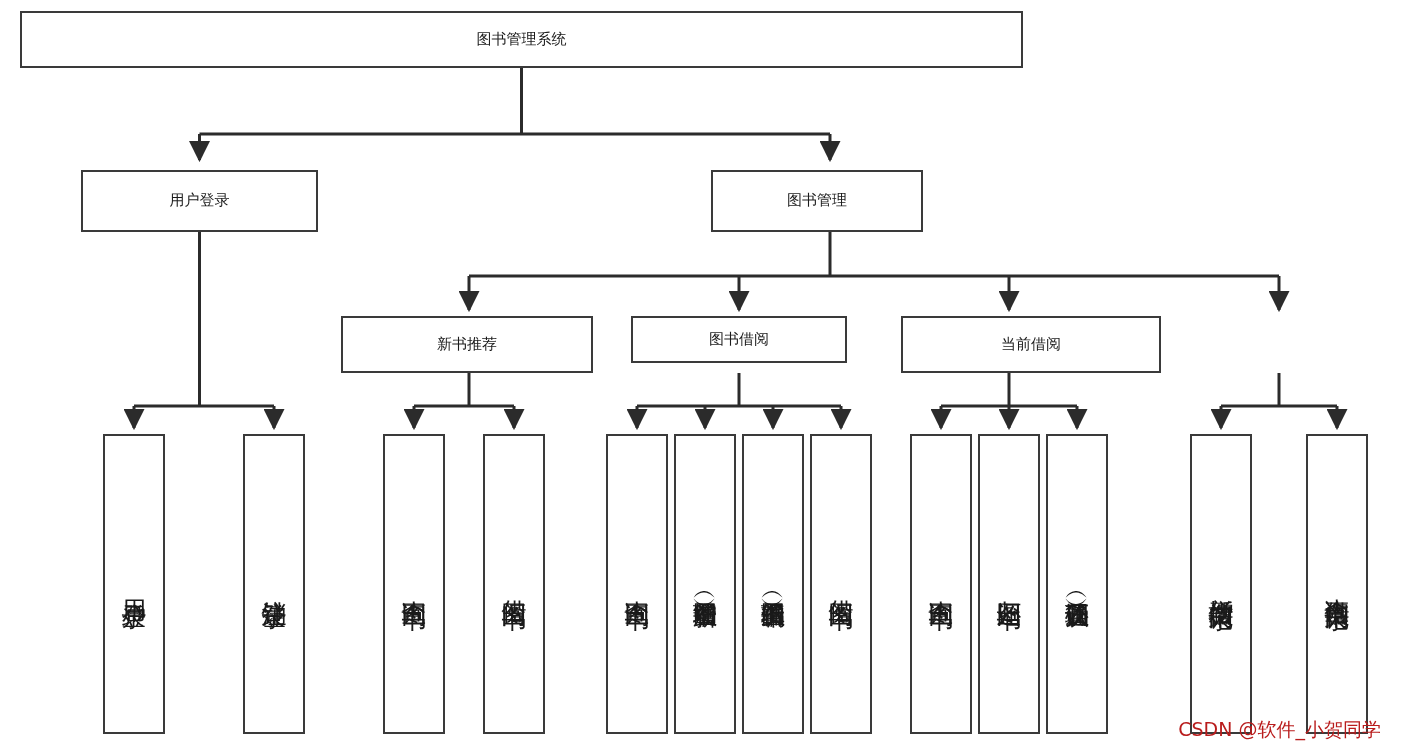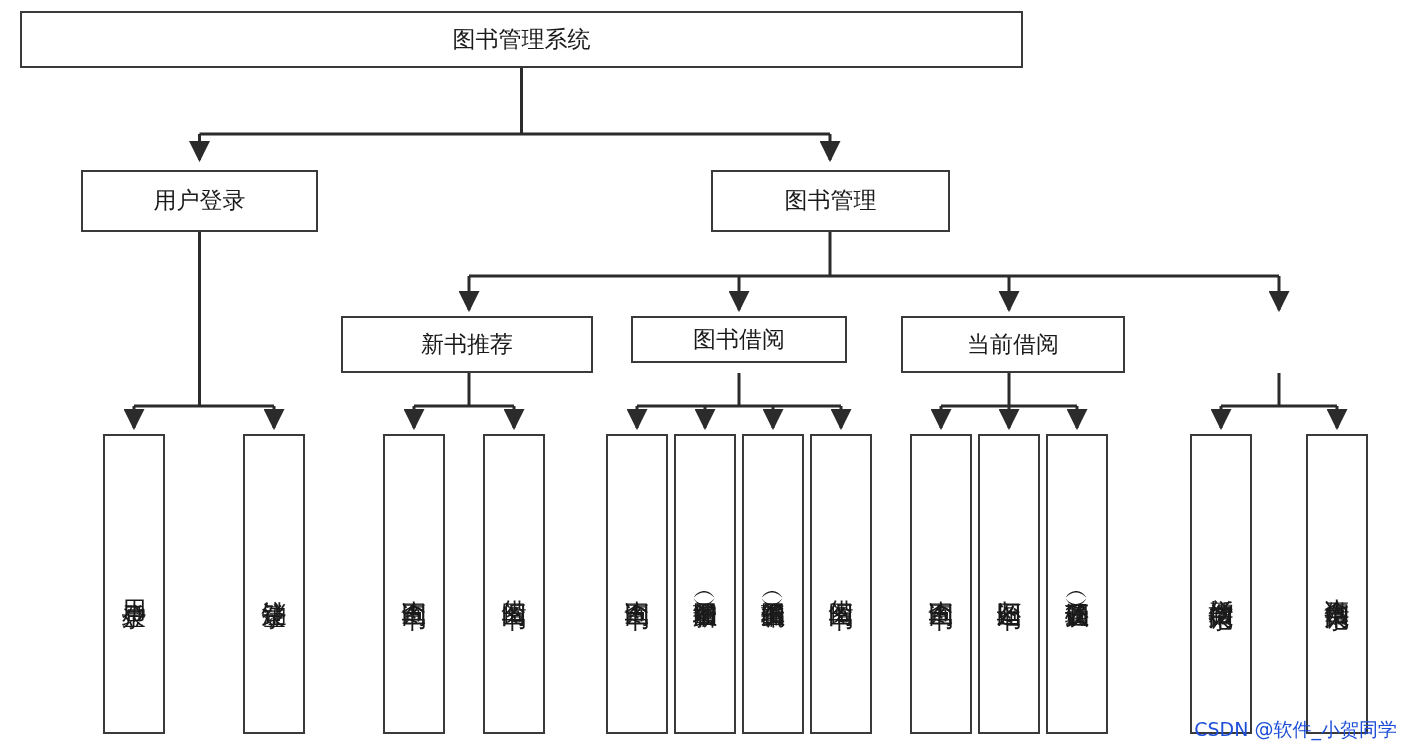--- a/index.html
+++ b/index.html
@@ -31,43 +31,43 @@
     color:#1a1a1a;
     z-index:2;
   }
   .node .lbl{
     display:block;
     text-align:center;
     line-height:1.18;
     white-space:nowrap;
   }
   .h-node .lbl{
-    font-size:23px;
+    font-size:15px;
   }
   .v-node{
     padding:6px 0;
   }
   .v-node .lbl{
     writing-mode:vertical-rl;
     text-orientation:upright;
     font-size:25px;
     line-height:1.0;
     letter-spacing:2px;
     white-space:nowrap;
   }
   .v-node.tight .lbl{
     font-size:24px;
     letter-spacing:0px;
   }
   #watermark{
     position:absolute;
-    right:8px;
+    right:24px;
     bottom:4px;
     font-size:19px;
-    color:#1d4ed8;
+    color:#b91c1c;
     z-index:5;
     white-space:nowrap;
     font-family:"DejaVu Sans","Liberation Sans",sans-serif;
   }
 </style>
 </head>
 <body>
 
 <div id="canvas">
 
@@ -122,33 +122,33 @@
   </svg>
 
   <div class="node h-node" style="left:20px;top:11px;width:1003px;height:57px;">
     <span class="lbl">图书管理系统</span>
   </div>
 
   <div class="node h-node" style="left:81px;top:170px;width:237px;height:62px;">
     <span class="lbl">用户登录</span>
   </div>
 
-  <div class="node h-node" style="left:711px;top:170px;width:239px;height:62px;">
+  <div class="node h-node" style="left:711px;top:170px;width:212px;height:62px;">
     <span class="lbl">图书管理</span>
   </div>
 
   <div class="node h-node" style="left:341px;top:316px;width:252px;height:57px;">
     <span class="lbl">新书推荐</span>
   </div>
 
   <div class="node h-node" style="left:631px;top:316px;width:216px;height:47px;">
     <span class="lbl">图书借阅</span>
   </div>
 
-  <div class="node h-node" style="left:901px;top:316px;width:224px;height:57px;">
+  <div class="node h-node" style="left:901px;top:316px;width:260px;height:57px;">
     <span class="lbl">当前借阅</span>
   </div>
 
 
   <div class="node v-node" style="left:103px;top:434px;width:62px;height:300px;">
     <span class="lbl">用户登录</span>
   </div>
 
   <div class="node v-node" style="left:243px;top:434px;width:62px;height:300px;">
     <span class="lbl">注销登录</span>

